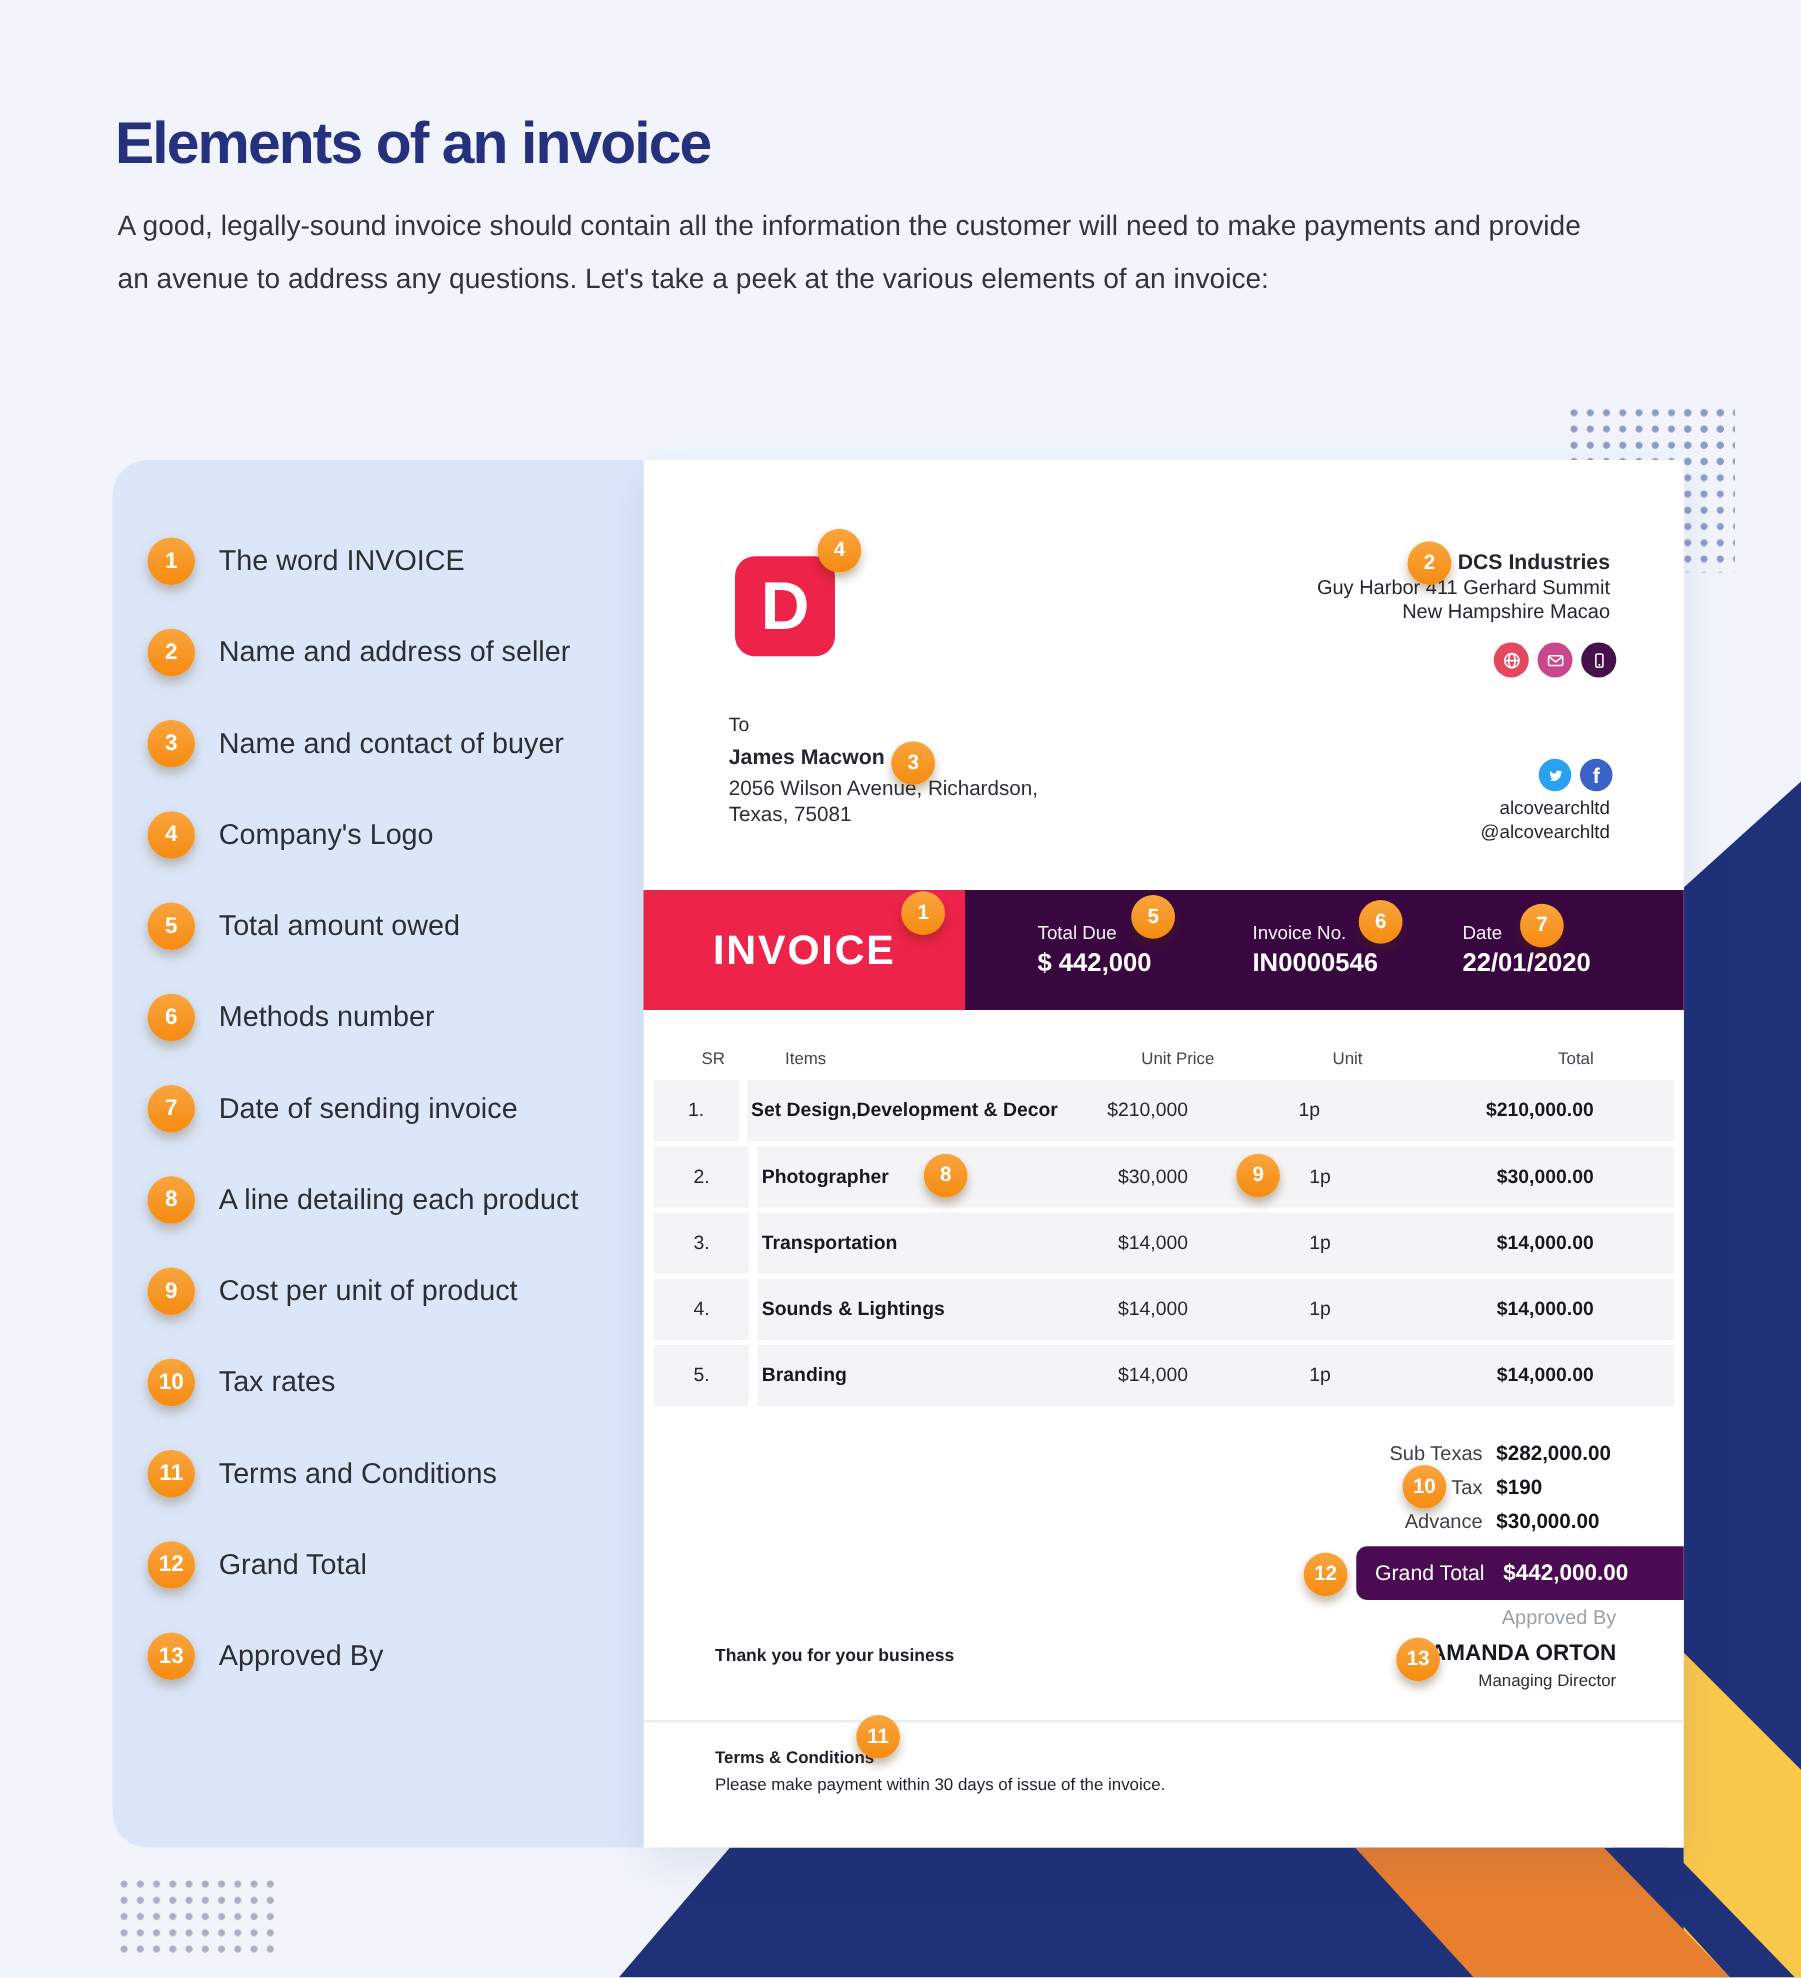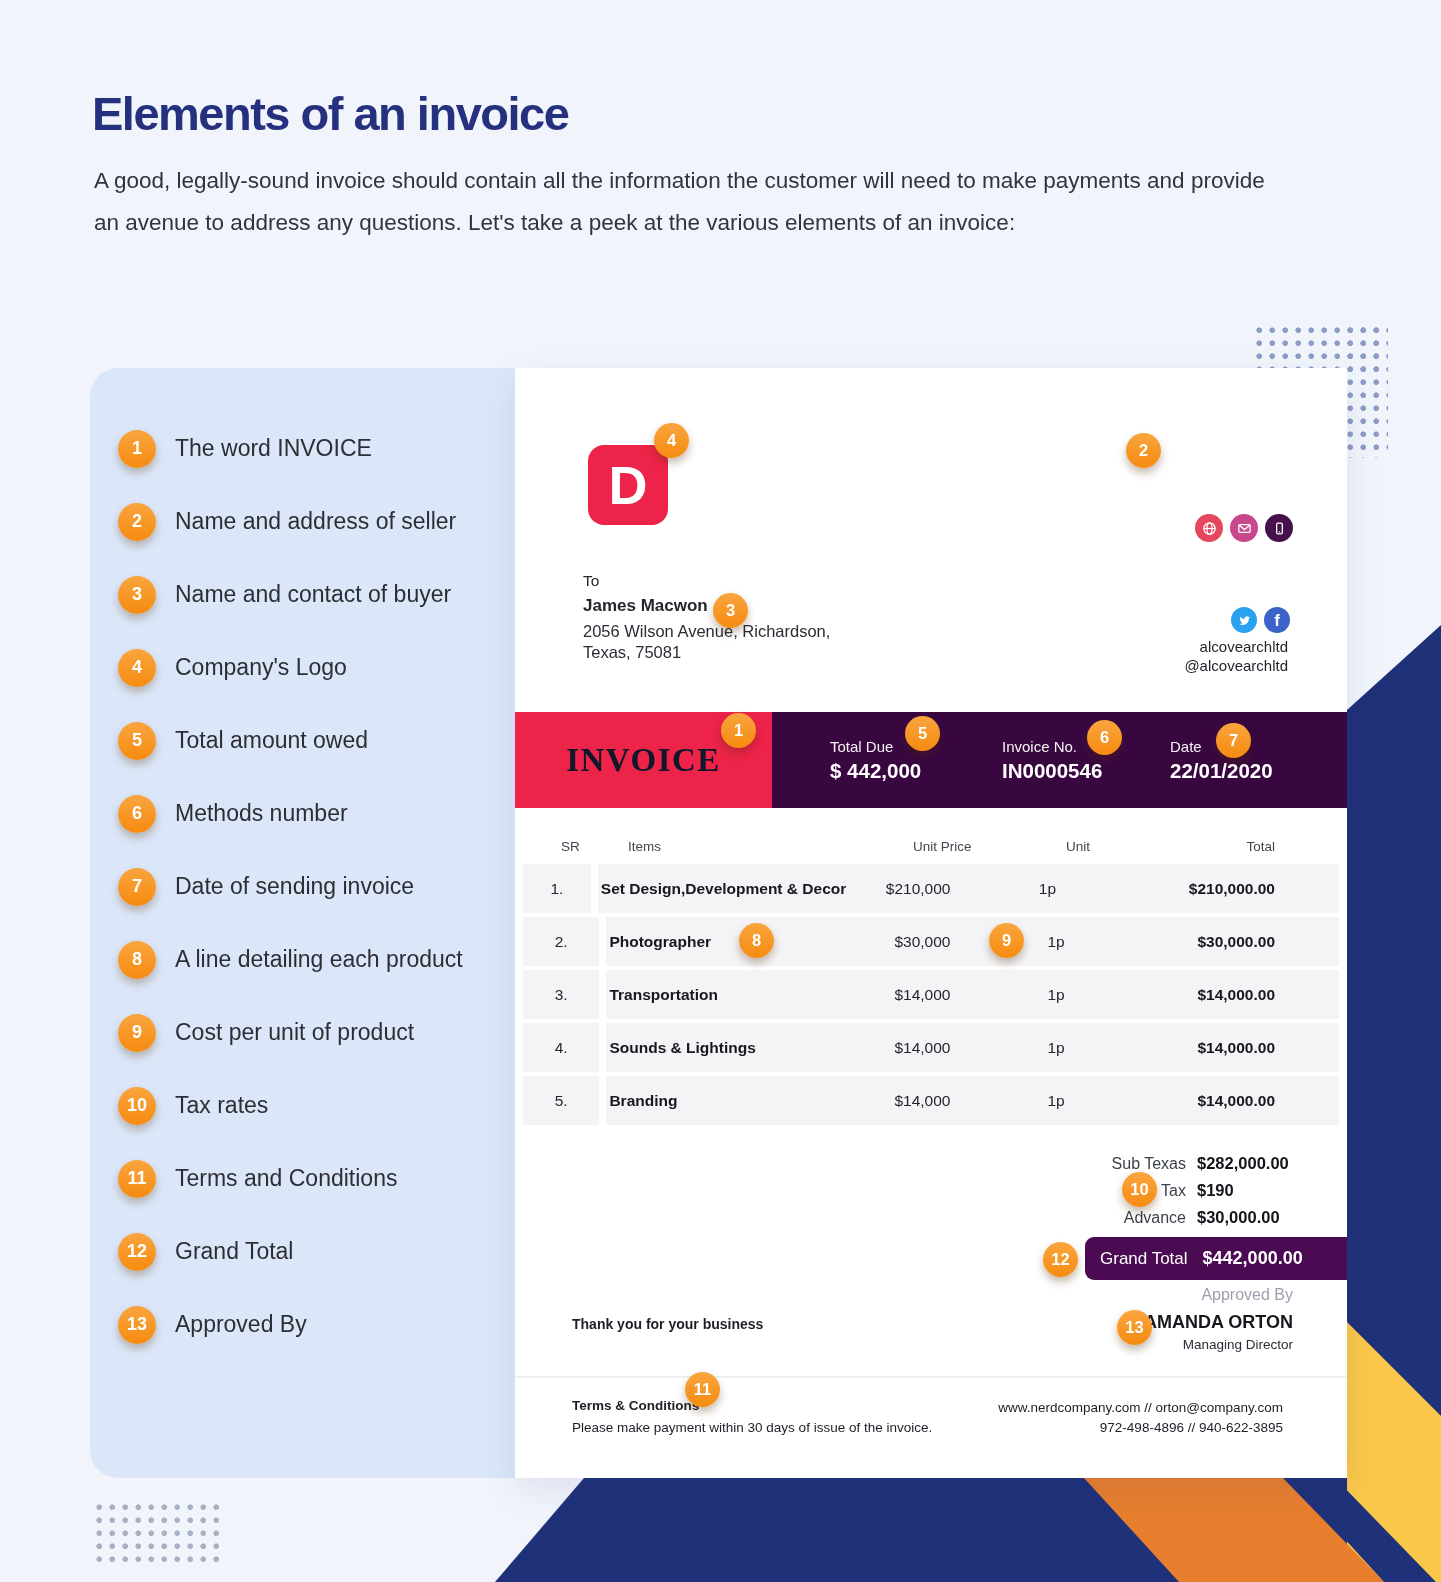--- a/index.html
+++ b/index.html
@@ -60,21 +60,21 @@
   .social-icons{right:57px;top:239px;}
   .sicon{width:26px;height:26px;border-radius:50%;display:flex;align-items:center;justify-content:center;}
   .ic-tw{background:#29a3ef;} .ic-fb{background:#3a62c9;}
   .ic-fb span{color:#fff;font-size:17px;font-weight:700;line-height:1;}
   .social-lines{right:59px;top:270px;text-align:right;font-size:15px;line-height:18.5px;color:#1f2229;}
 
   
   .banner{left:0;top:344px;width:832px;height:96px;background:#390740;}
   .banner-red{position:absolute;left:0;top:0;width:257px;height:96px;background:#ee2349;
               display:flex;align-items:center;justify-content:center;}
-  .banner-red span{color:#0f172a;font-size:33px;font-weight:600;letter-spacing:1.5px;font-family:Liberation Serif, serif;}
+  .banner-red span{color:#ffffff;font-size:33px;font-weight:600;letter-spacing:1.5px;}
   .bcol{position:absolute;top:0;height:96px;display:flex;flex-direction:column;justify-content:center;color:#fff;}
   .bcol1{left:315px;} .bcol2{left:487px;} .bcol3{left:655px;}
   .bcol .blabel{font-size:15px;opacity:.95;}
   .bcol .bvalue{font-size:20.5px;font-weight:700;margin-top:4px;}
 
   
   .tbl{left:8px;top:462px;width:816px;}
   .trow{display:flex;height:49px;margin-bottom:4px;}
   .thead{height:32px;margin-bottom:2px;color:#43454e;font-size:13.5px;}
   .cell-sr{width:95px;margin-right:7px;display:flex;align-items:center;justify-content:center;}
@@ -208,20 +208,27 @@
 
     <div class="abs to-block">
       <div class="to-word">To</div>
       <div class="buyer-name">James Macwon</div>
       <div class="buyer-addr">
         <div>2056  Wilson Avenue, Richardson,</div>
         <div>Texas, 75081</div>
       </div>
     </div>
 
+    <div class="abs seller">
+      <div class="seller-name">DCS Industries</div>
+      <div class="seller-addr">
+        <div>Guy Harbor 411 Gerhard Summit</div>
+        <div>New Hampshire Macao</div>
+      </div>
+    </div>
 
     <div class="abs icon-row contact-icons">
       <span class="cicon ic-globe">
         <svg width="17" height="17" viewBox="0 0 24 24" fill="none" stroke="#fff" stroke-width="1.8">
           <circle cx="12" cy="12" r="8"></circle>
             <ellipse cx="12" cy="12" rx="3.6" ry="8"></ellipse>
             <path d="M4 12h16"></path>
         </svg>
       </span>
       <span class="cicon ic-mail">
@@ -357,24 +364,20 @@
 
 
     <div class="abs thanks">Thank you for your business</div>
 
     <div class="abs divider"></div>
 
     <div class="abs footer-left">
       <div class="ft-title">Terms &amp; Conditions</div>
       <div class="ft-text">Please make payment within 30 days of issue of the invoice.</div>
     </div>
-    <div class="abs footer-right">
-      <div>www.nerdcompany.com  // orton@company.com</div>
-      <div>972-498-4896  // 940-622-3895</div>
-    </div>
   </div>
 
   <div class="marker" id="m1">1</div>
   <div class="marker" id="m2">2</div>
   <div class="marker" id="m3">3</div>
   <div class="marker" id="m4">4</div>
   <div class="marker" id="m5">5</div>
   <div class="marker" id="m6">6</div>
   <div class="marker" id="m7">7</div>
   <div class="marker" id="m8">8</div>

